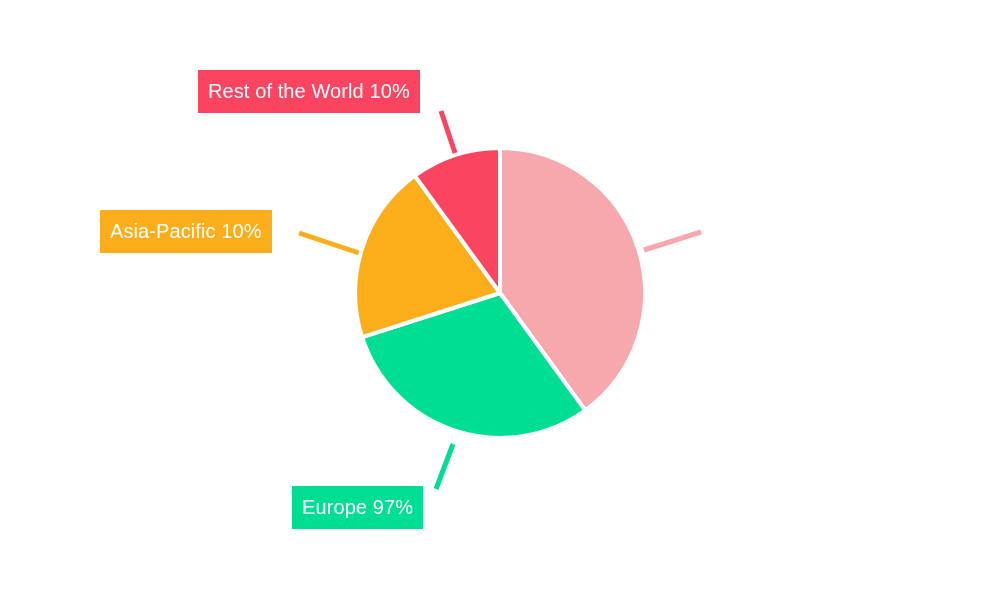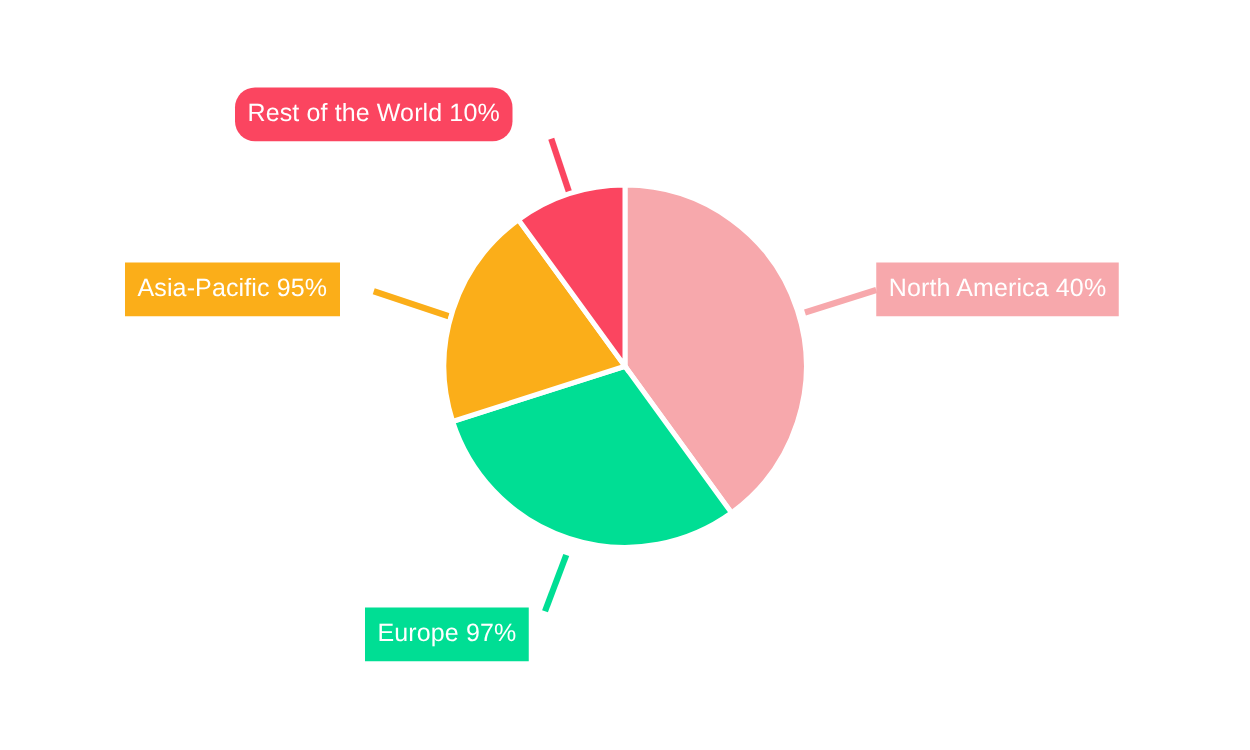--- a/index.html
+++ b/index.html
@@ -34,21 +34,21 @@
     font-size: 20px;
     line-height: 1;
     letter-spacing: 0.1px;
     white-space: nowrap;
     padding: 11px 10px 12px 10px;
     font-family: "Liberation Sans", sans-serif;
   }
   #label-north-america { left: 701px; top: 210px; }
   #label-europe        { left: 292px; top: 486px; }
   #label-asia-pacific  { left: 100px; top: 210px; }
-  #label-rest-of-world { left: 188px; top: 70px; border-radius: 16px; }
+  #label-rest-of-world { left: 198px; top: 70px; }
 </style>
 </head>
 <body>
 
 <div id="chart-root">
 
   <svg id="pie-svg" viewBox="0 0 1000 600">
 
     <g>
       <polyline points="644,250 701,232" fill="none" stroke="#F7A8AC" stroke-width="5" stroke-linejoin="round"></polyline>
@@ -62,21 +62,20 @@
       <path fill="#F7A8AC" d="M 500 293 L 500 148 A 145 145 0 0 1 585.23 410.31 Z"></path>
 
       <path fill="#00DE94" d="M 500 293 L 585.23 410.31 A 145 145 0 0 1 362.12 337.19 Z"></path>
 
       <path fill="#FBAE19" d="M 500 293 L 362.12 337.19 A 145 145 0 0 1 414.77 175.75 Z"></path>
 
       <path fill="#FB4560" d="M 500 293 L 414.77 175.75 A 145 145 0 0 1 500 148 Z"></path>
     </g>
   </svg>
 
-  <div class="pie-label" id="label-north-america" style="background:#F7A8AC;">North America 40%</div>
 
   <div class="pie-label" id="label-europe" style="background:#00DE94;">Europe 97%</div>
 
-  <div class="pie-label" id="label-asia-pacific" style="background:#FBAE19;">Asia-Pacific 95%</div>
+  <div class="pie-label" id="label-asia-pacific" style="background:#FBAE19;">Asia-Pacific 10%</div>
 
   <div class="pie-label" id="label-rest-of-world" style="background:#FB4560;">Rest of the World 10%</div>
 
 </div>
 
 </body></html>

